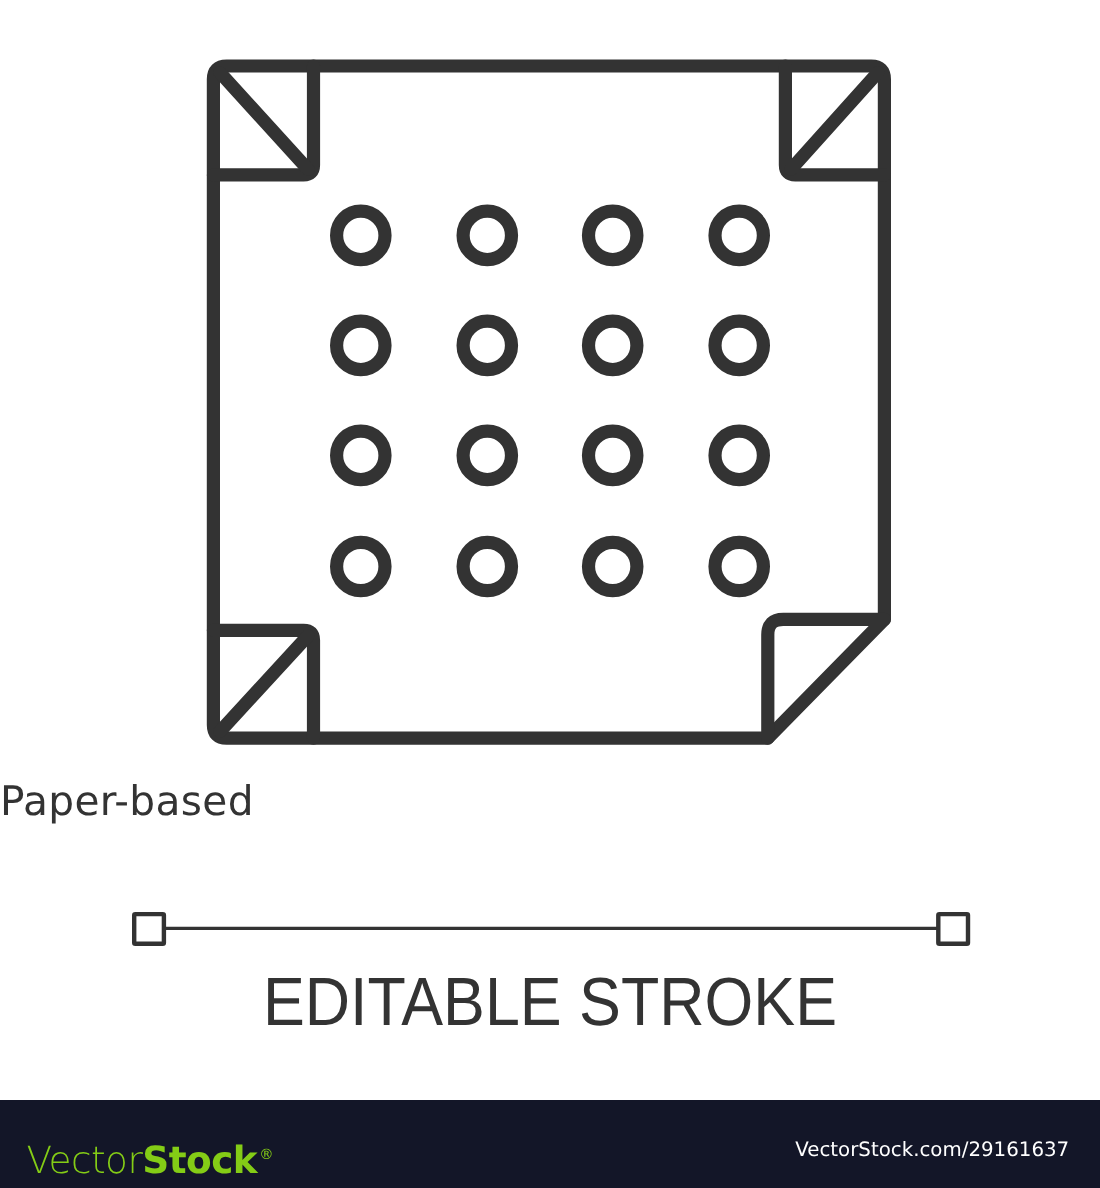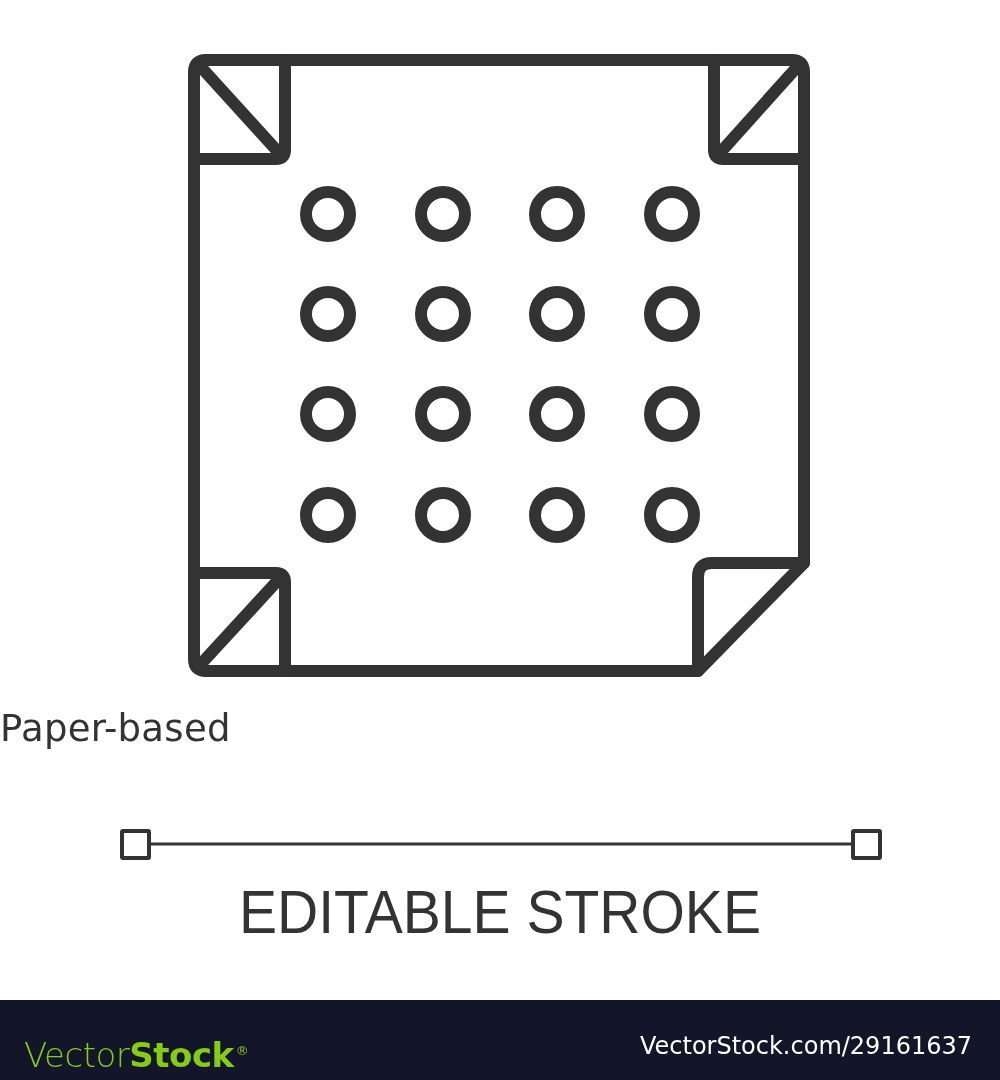--- a/index.html
+++ b/index.html
@@ -80,21 +80,21 @@
       vertical-align: top;
       position: relative;
       top: -4px;
       margin-left: 2px;
     }
     .image-id {
       position: absolute;
       right: 28px;
       top: 34px;
       color: #ffffff;
-      font-size: 24px;
+      font-size: 18px;
       line-height: 24px;
       font-family: "DejaVu Sans", sans-serif;
       white-space: nowrap;
     }
   </style>
 </head>
 <body>
 
 <div class="canvas">
   <svg class="icon-svg" width="1000" height="1000" viewBox="0 0 1000 1000">

